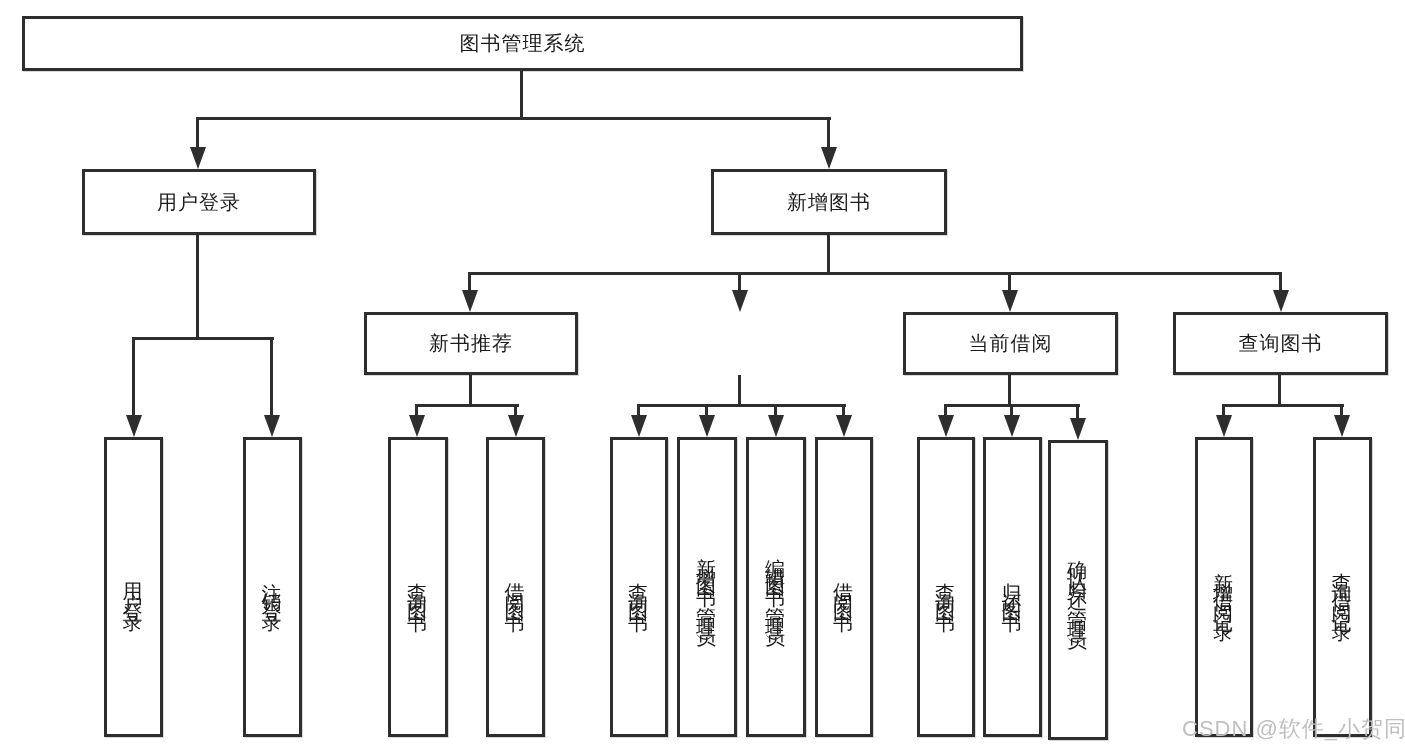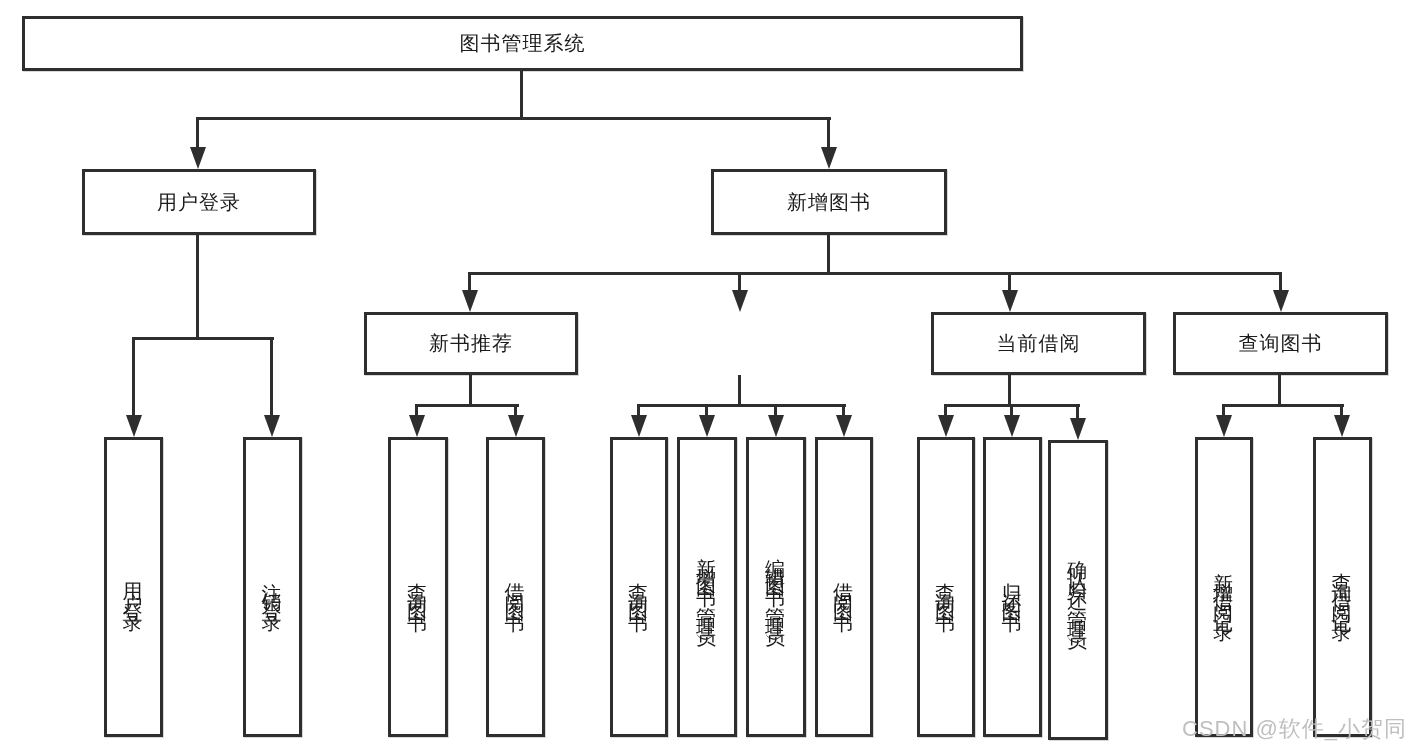--- a/index.html
+++ b/index.html
@@ -105,21 +105,21 @@
   <div class="vline" style="left:738px; top:272px; height:24px;"></div>
   <div class="arrow" style="left:732px; top:290px;"></div>
   <div class="vline" style="left:1008px; top:272px; height:24px;"></div>
   <div class="arrow" style="left:1002px; top:290px;"></div>
   <div class="vline" style="left:1279px; top:272px; height:24px;"></div>
   <div class="arrow" style="left:1273px; top:290px;"></div>
 
   <div class="box" style="left:364px; top:312px; width:214px; height:63px;">
     <span class="hlabel">新书推荐</span>
   </div>
-  <div class="box" style="left:903px; top:312px; width:215px; height:63px;margin-left:28px;">
+  <div class="box" style="left:903px; top:312px; width:215px; height:63px;">
     <span class="hlabel">当前借阅</span>
   </div>
   <div class="box" style="left:1173px; top:312px; width:215px; height:63px;">
     <span class="hlabel">查询图书</span>
   </div>
 
   <div class="vline" style="left:469px; top:375px; height:32px;"></div>
   <div class="hline" style="left:415px; top:404px; width:104px;"></div>
   <div class="vline" style="left:415px; top:404px; height:14px;"></div>
   <div class="arrow" style="left:409px; top:415px;"></div>

